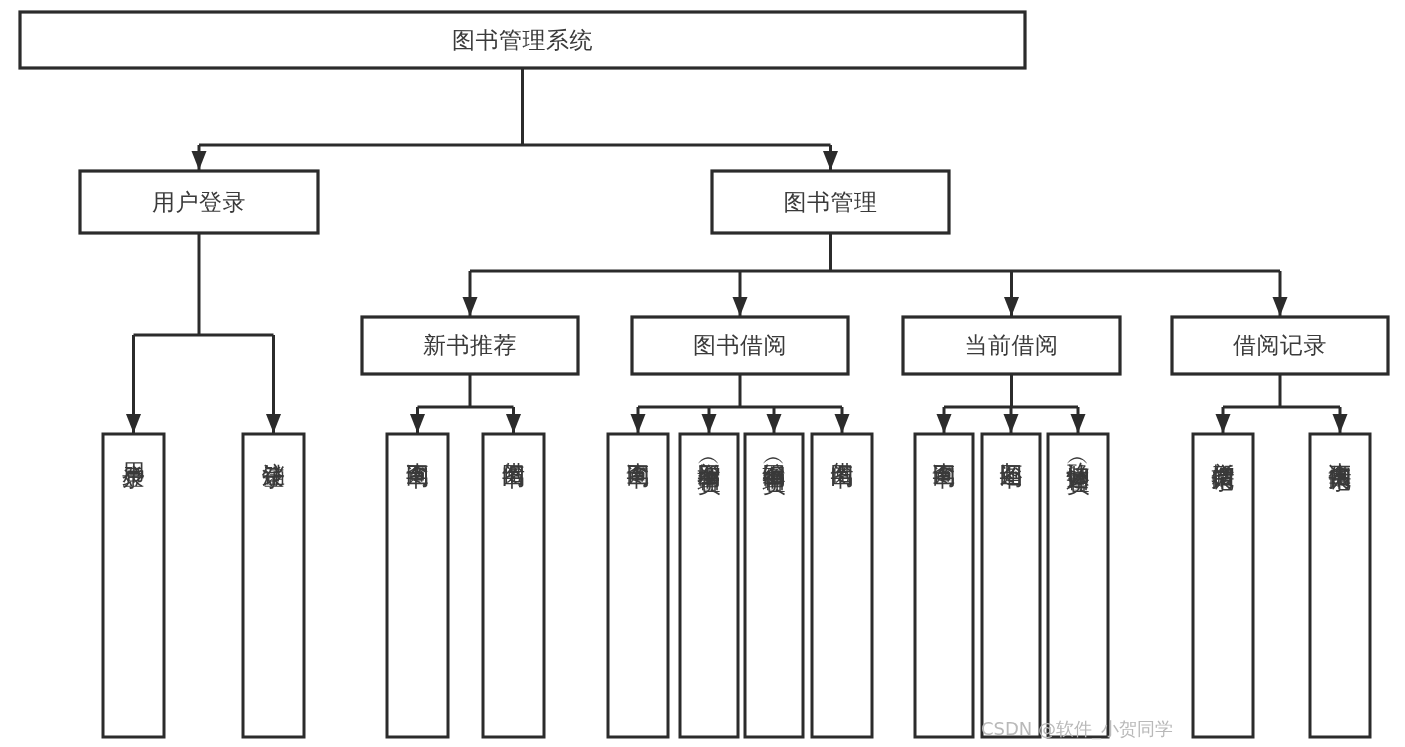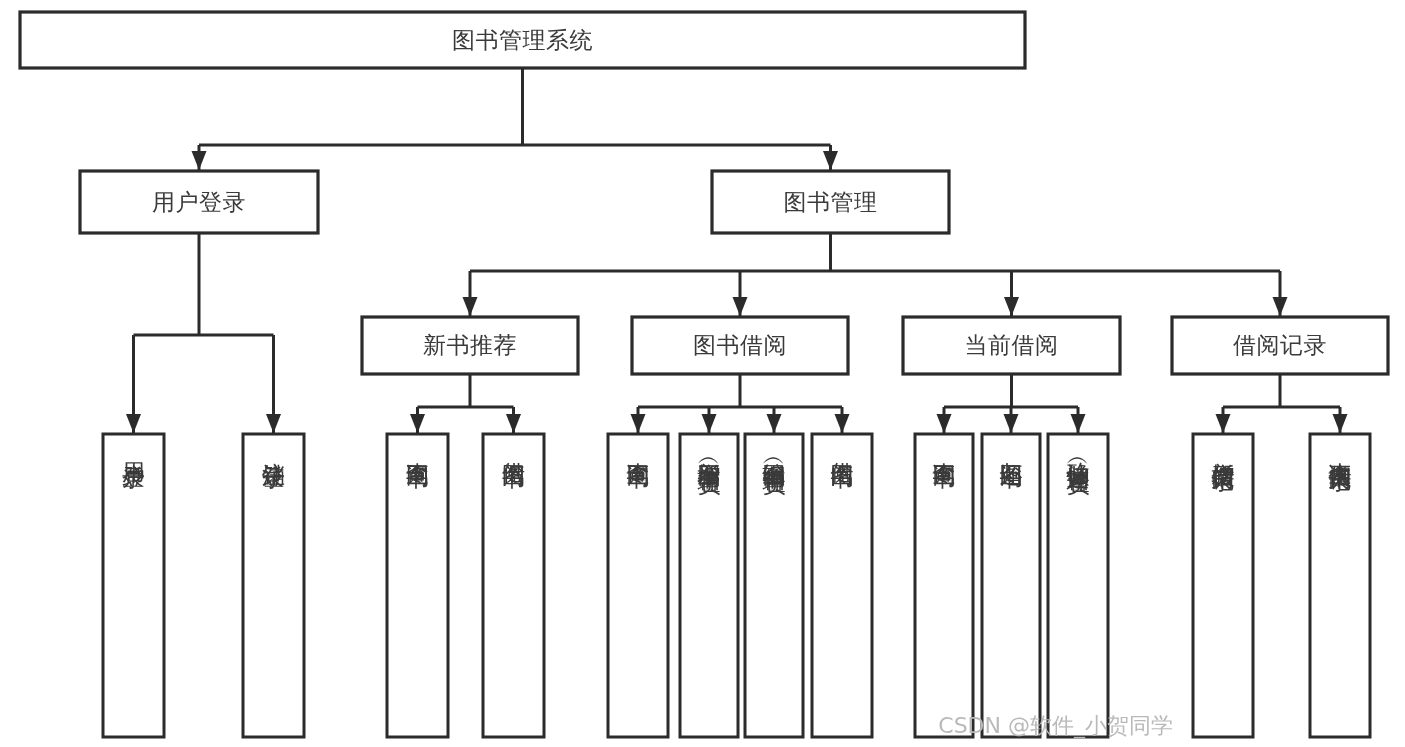--- a/index.html
+++ b/index.html
@@ -68,21 +68,21 @@
     color: #3a3a3a;
     letter-spacing: 1.5px;
     white-space: nowrap;
     text-align: center;
   }
   .watermark {
     position: absolute;
     right: 10px;
     bottom: 6px;
     font-family: "DejaVu Sans", "Liberation Sans", sans-serif;
-    font-size: 22px;
+    font-size: 18px;
     color: #b9b9b9;
     white-space: nowrap;
     user-select: none;
   }
 </style>
 </head>
 <body>
 
 <div id="diagram-root">
   <svg class="diagram" id="diagram-svg" viewBox="0 0 1405 747">

